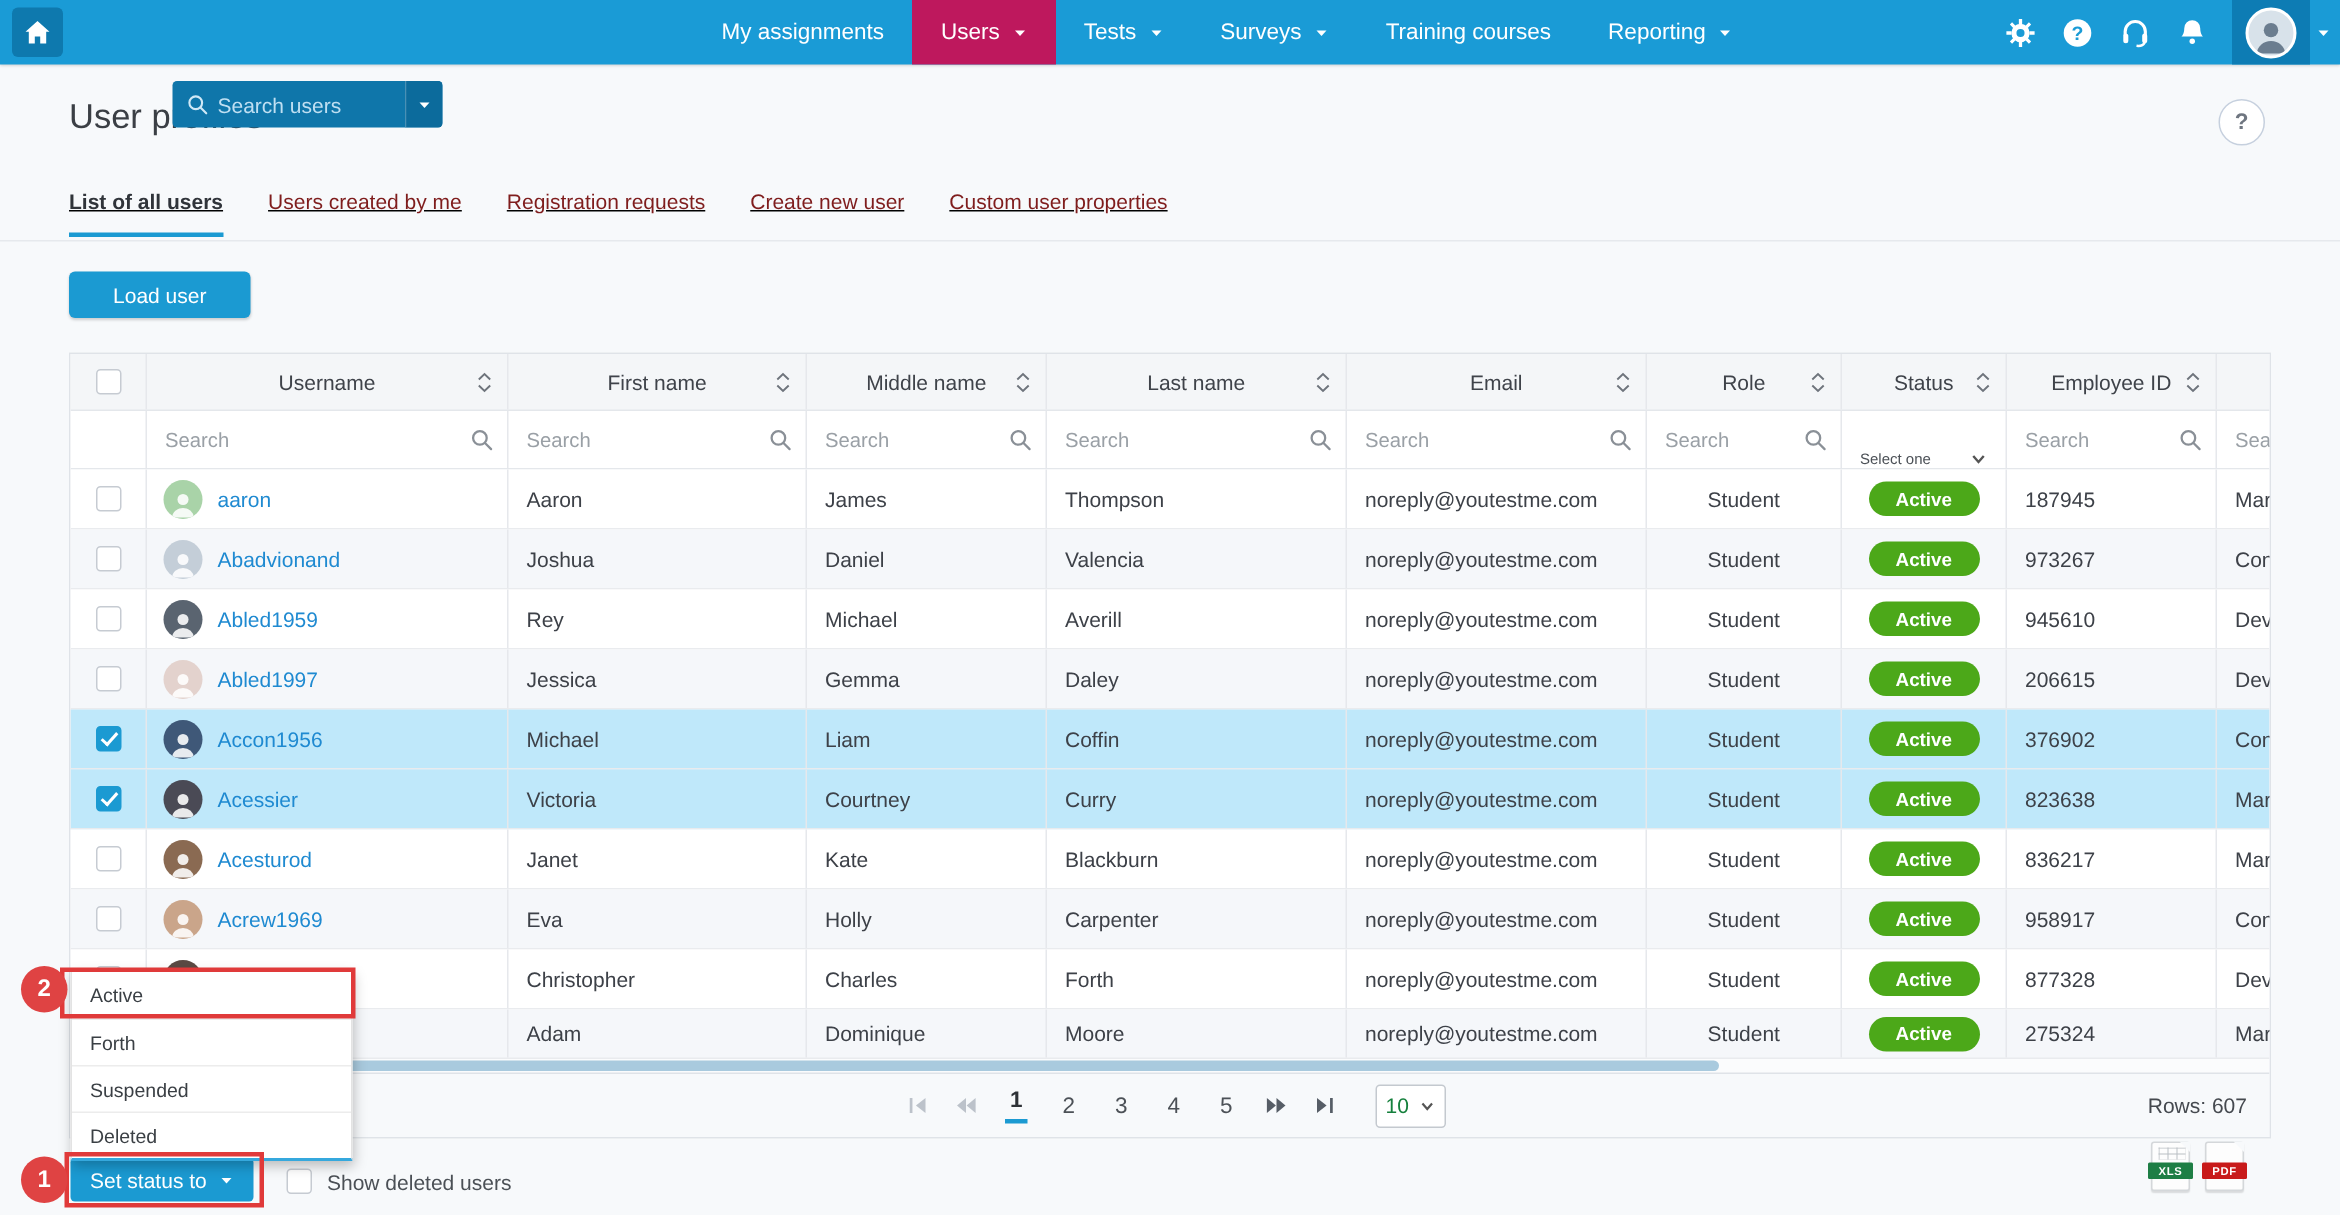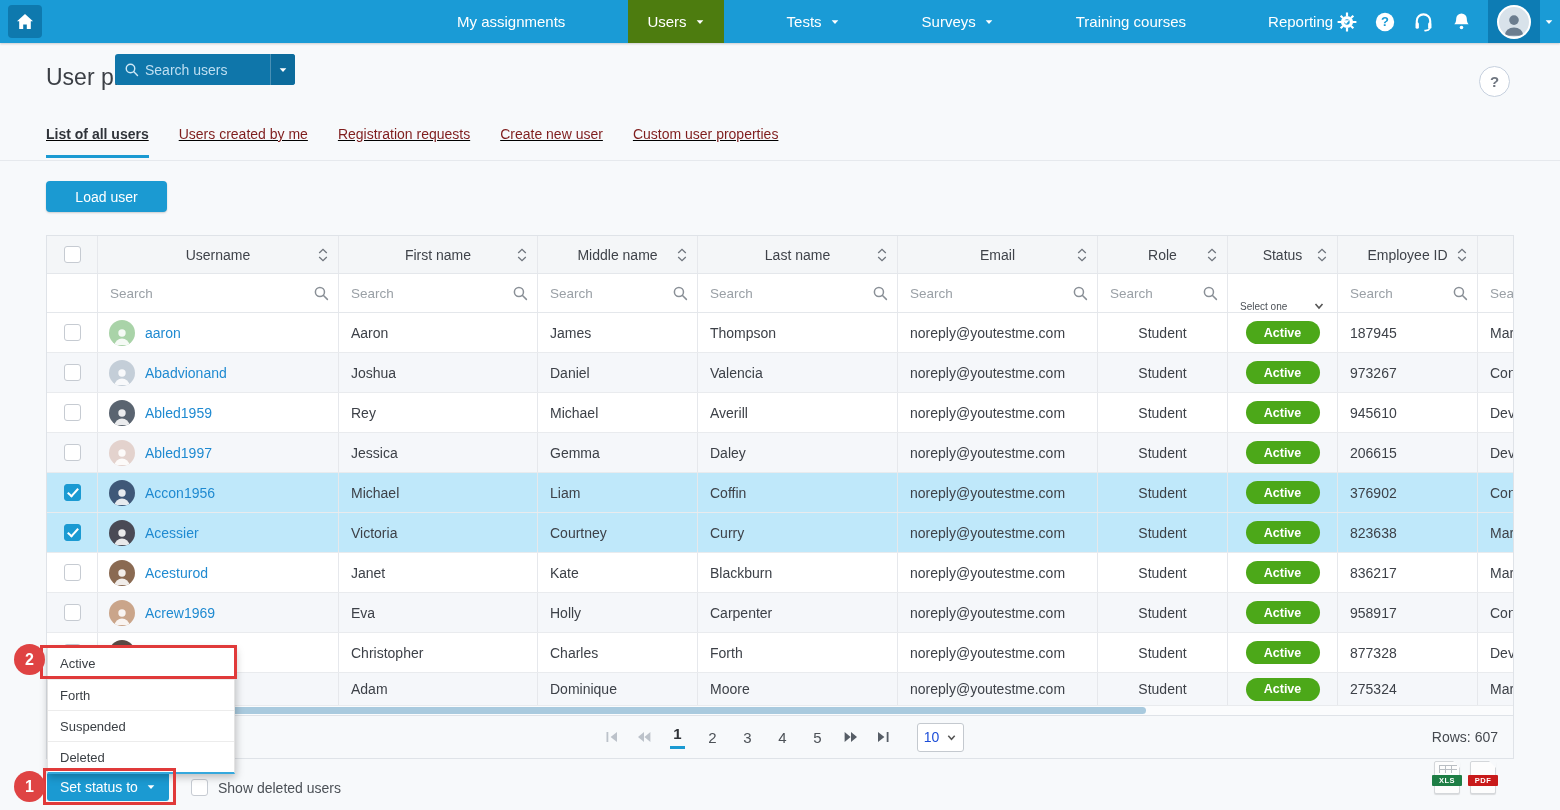--- a/index.html
+++ b/index.html
@@ -7,23 +7,23 @@
   .screen { position:relative; width:1560px; height:810px; background:#f7f9fb; overflow:hidden; }
 
   
   .topbar { position:absolute; left:0; top:0; width:1560px; height:43px; background:#1a9bd6; color:#fff; z-index:30; box-shadow:0 1px 2px rgba(0,0,0,.18); }
   .home-btn { position:absolute; left:8px; top:5px; width:34px; height:33px; background:#0e79ae; border-radius:4px; display:flex; align-items:center; justify-content:center; }
   .searchbox { position:absolute; left:115px; top:6px; width:180px; height:31px; background:#0f76aa; border-radius:3px; display:flex; align-items:center;margin-top:48px; }
   .searchbox .sic { margin:0 6px 0 9px; color:#cfe8f6; }
   .searchbox input { flex:1; min-width:0; background:transparent; border:none; outline:none; color:#eaf6fd; font-size:14px; font-family:inherit; }
   .searchbox input::placeholder { color:#bfdff2; }
   .search-caret { width:25px; height:31px; background:#0c6b9c; border-left:1px solid rgba(255,255,255,.25); border-radius:0 3px 3px 0; display:flex; align-items:center; justify-content:center; }
-  .topnav { position:absolute; left:438px; top:0; height:43px; display:flex;gap:44px; }
+  .topnav { position:absolute; left:462px; top:0; height:43px; display:flex; }
   .topnav .nav-item { height:43px; display:flex; align-items:center; padding:0 19px; font-size:15px; cursor:default; }
-  .topnav .nav-item.active { background:#4d7c0f; }
+  .topnav .nav-item.active { background:#be185d; }
   .topnav .caret { margin-left:8px; }
   .top-icons { position:absolute; right:0; top:0; height:43px; display:flex; align-items:center; }
   .tic { margin:0 9px; display:flex; align-items:center; }
   .avatar-wrap { width:52px; height:43px; background:#0d7cb4; display:flex; align-items:center; justify-content:center; margin-left:8px; }
   .avatar-circle { width:34px; height:34px; border-radius:50%; background:#d8e2ea; border:2px solid #fff; display:flex; align-items:flex-end; justify-content:center; overflow:hidden; }
   .avatar-circle svg { color:#6b7d8f; }
   .top-user-caret { margin:0 6px 0 4px; }
 
   
   .page-title { position:absolute; left:46px; top:64px; font-size:23px; font-weight:500; color:#3b3f45; }
@@ -69,21 +69,21 @@
   .hthumb { position:absolute; left:1px; top:1px; width:1098px; height:7px; background:#a9cade; border-radius:4px; }
 
   
   .pagbar { height:43px; background:#f7f9fb; border-top:1px solid #dfe3e8; position:relative; display:flex; align-items:center; justify-content:center; }
   .pager { display:flex; align-items:center; }
   .pg-ic { margin:0 9px; display:flex; align-items:center; }
   .pg-ic.dis { color:#bcc2ca; }
   .pg-ic.en { color:#565d66; }
   .pnum { width:15px; margin:0 10px; text-align:center; font-size:15px; color:#4c5157; cursor:default; }
   .pnum.active { color:#2e3237; font-weight:bold; border-bottom:3px solid #1b9ad2; padding-bottom:4px; }
-  .psize { margin-left:18px; width:47px; height:29px; background:#fff; border:1px solid #c4c9cf; border-radius:3px; display:flex; align-items:center; justify-content:center; gap:7px; font-size:14px; color:#1d4ed8; }
+  .psize { margin-left:18px; width:47px; height:29px; background:#fff; border:1px solid #c4c9cf; border-radius:3px; display:flex; align-items:center; justify-content:center; gap:7px; font-size:14px; color:#15803d; }
   .rowslbl { position:absolute; right:15px; top:13px; font-size:14px; color:#45494f; }
 
   
   .smenu { position:absolute; left:47px; top:647px; width:188px; background:#fff; border:1px solid #e3e3e3; border-bottom:2px solid #35a8dd; box-shadow:1px 3px 8px rgba(0,0,0,.25); z-index:50; }
   .smenu .mi { height:31px; display:flex; align-items:center; padding-left:12px; font-size:13px; color:#3a3f44; }
   .smenu .mi + .mi { border-top:1px solid #ececec; }
   .set-status-btn { position:absolute; left:47px; top:772px; height:29px; padding:0 13px; background:#1b9ad2; color:#fff; border:none; border-radius:3px; font-size:14px; font-family:inherit; display:flex; align-items:center; gap:8px; z-index:40; }
   .ann-rect { position:absolute; border:3px solid #e03a3a; z-index:60; pointer-events:none; }
   .ann-rect.r2 { left:40px; top:645px; width:197px; height:34px; }
   .ann-rect.r1 { left:43px; top:768px; width:133px; height:37px; }

